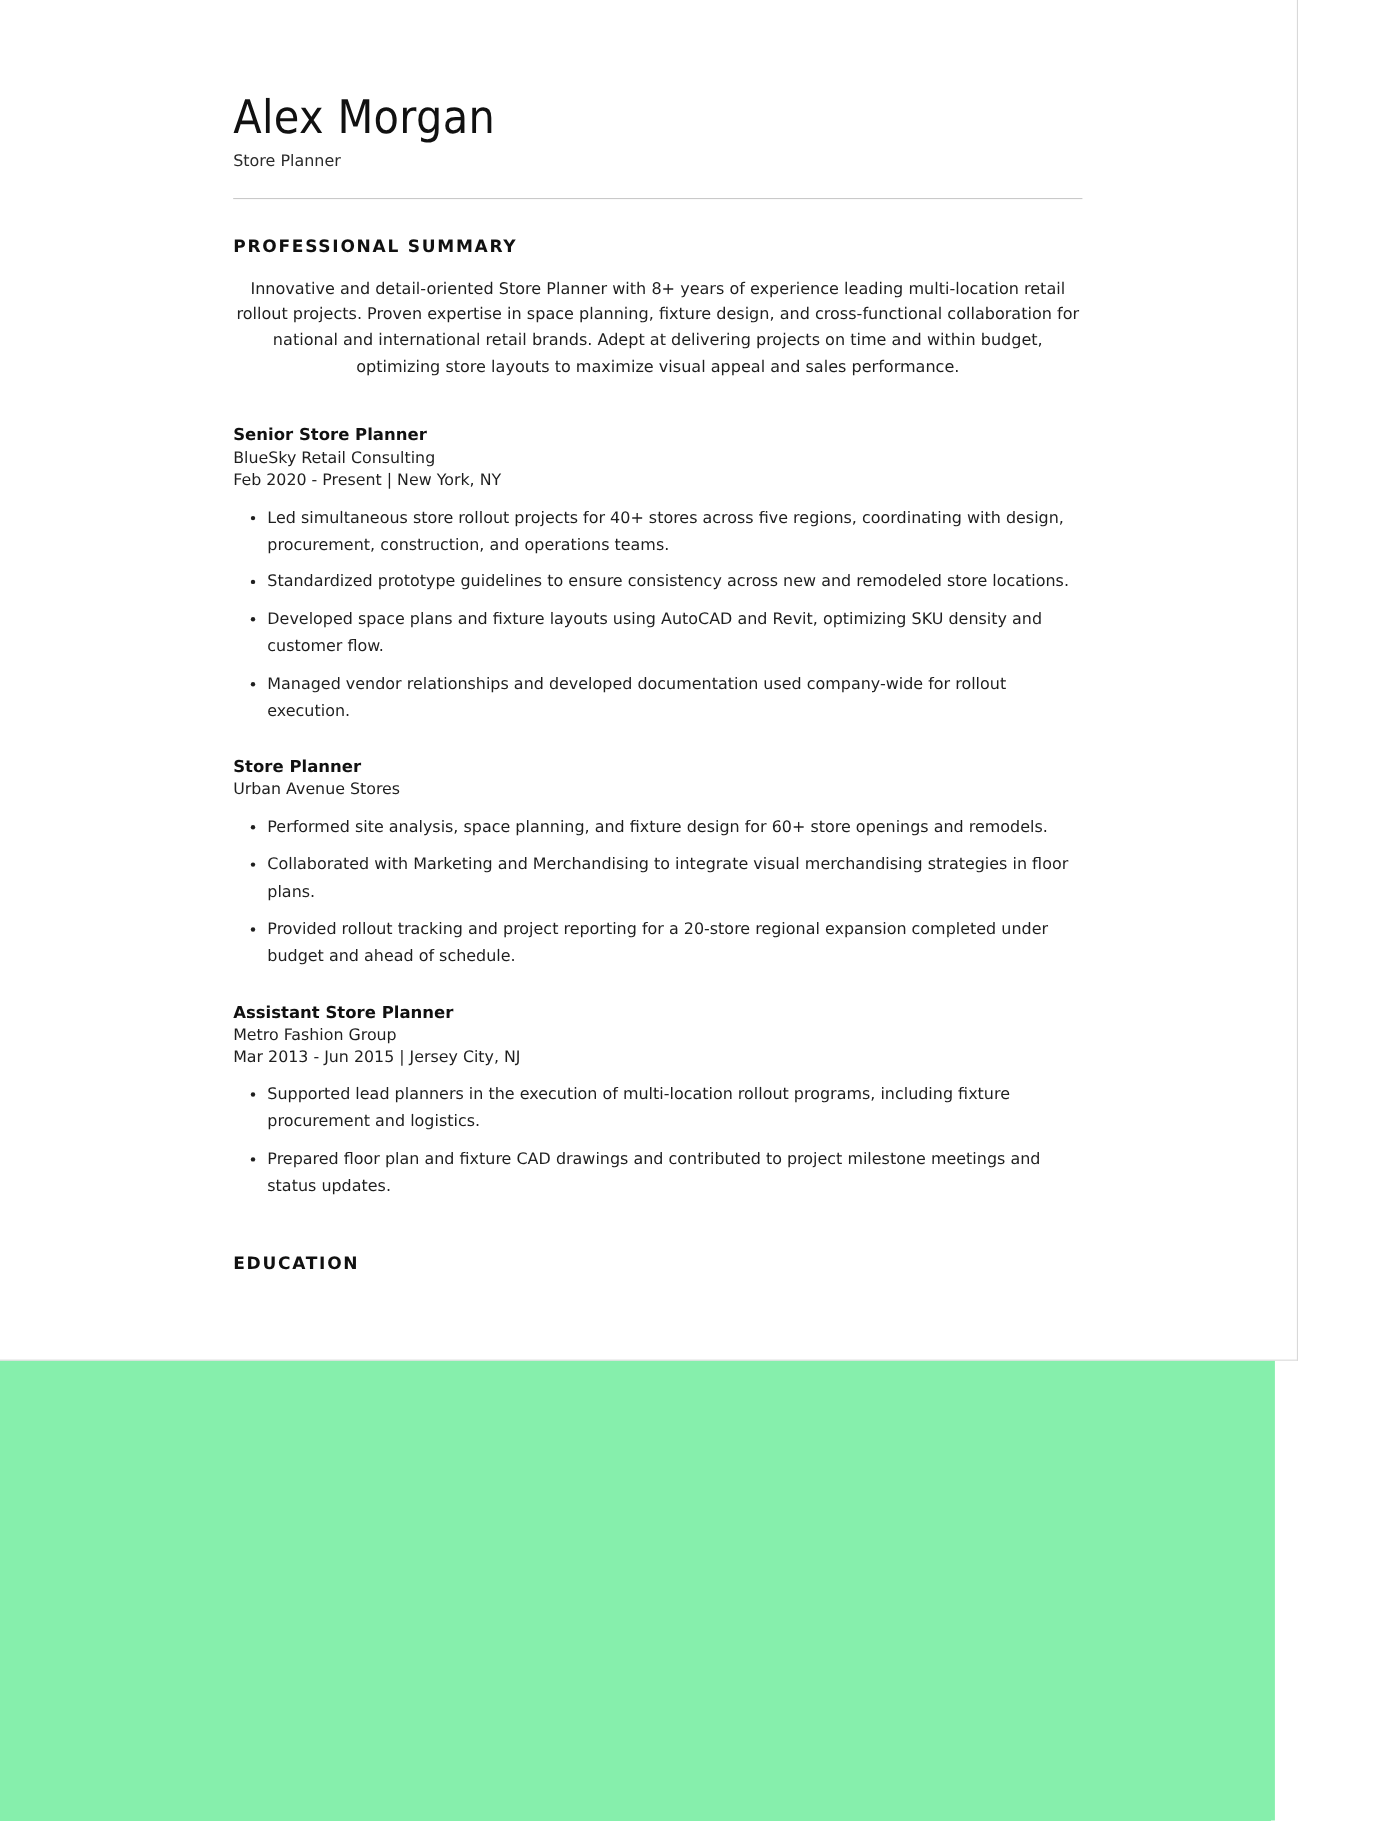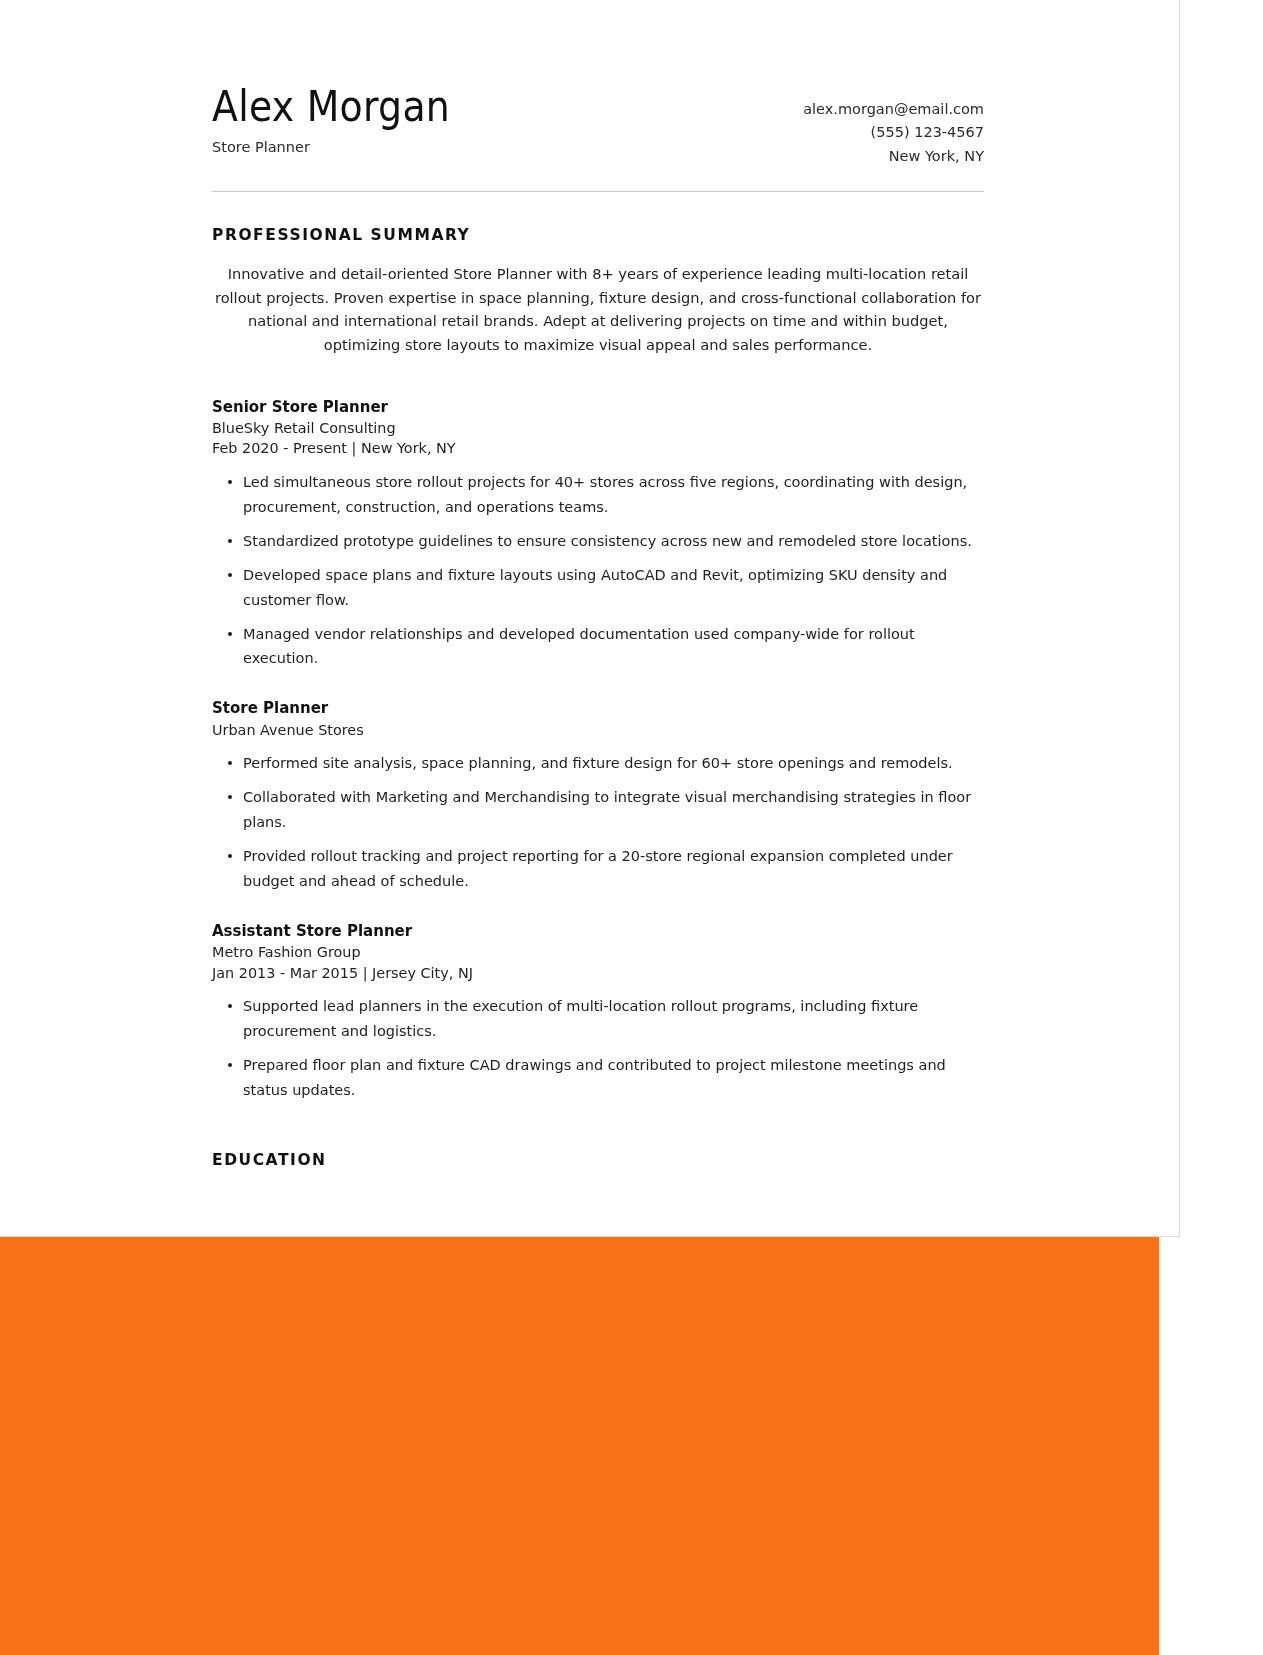--- a/index.html
+++ b/index.html
@@ -11,21 +11,21 @@
     width: 1263px;
     height: 1655px;
     font-family: "DejaVu Sans", sans-serif;
     color: #1a1a1a;
     overflow: hidden;
   }
   .canvas {
     position: relative;
     width: 1159px;
     height: 1655px;
-    background: #f97316;
+    background: #86efac;
   }
   .page {
     position: absolute;
     left: 0;
     top: 0;
     width: 1180px;
     height: 1237px;
     background: #ffffff;
     border-right: 1px solid #d9d9d9;
     border-bottom: 1px solid #d9d9d9;
@@ -147,25 +147,20 @@
 
 <div class="canvas">
   <div class="page">
     <div class="page-inner">
 
       <div class="header">
         <div class="identity">
           <h1 class="name">Alex Morgan</h1>
           <div class="job-title">Store Planner</div>
         </div>
-        <div class="contact">
-          <div>alex.morgan@email.com</div>
-          <div>(555) 123-4567</div>
-          <div>New York, NY</div>
-        </div>
       </div>
       <hr class="rule">
 
       <div class="section">
         <h2 class="section-title">PROFESSIONAL SUMMARY</h2>
         <p class="summary-text">Innovative and detail-oriented Store Planner with 8+ years of experience leading multi-location retail rollout projects. Proven expertise in space planning, fixture design, and cross-functional collaboration for national and international retail brands. Adept at delivering projects on time and within budget, optimizing store layouts to maximize visual appeal and sales performance.</p>
       </div>
 
       <div class="section tight">
 
@@ -187,21 +182,21 @@
           <ul class="bullets">
             <li>Performed site analysis, space planning, and fixture design for 60+ store openings and remodels.</li>
             <li>Collaborated with Marketing and Merchandising to integrate visual merchandising strategies in floor plans.</li>
             <li>Provided rollout tracking and project reporting for a 20-store regional expansion completed under budget and ahead of schedule.</li>
           </ul>
         </div>
 
         <div class="job">
           <div class="job-role">Assistant Store Planner</div>
           <div class="job-company">Metro Fashion Group</div>
-          <div class="job-meta">Jan 2013 - Mar 2015 | Jersey City, NJ</div>
+          <div class="job-meta">Mar 2013 - Jun 2015 | Jersey City, NJ</div>
           <ul class="bullets">
             <li>Supported lead planners in the execution of multi-location rollout programs, including fixture procurement and logistics.</li>
             <li>Prepared floor plan and fixture CAD drawings and contributed to project milestone meetings and status updates.</li>
           </ul>
         </div>
       </div>
 
       <div class="section-education">
         <h2 class="section-title">EDUCATION</h2>
 

